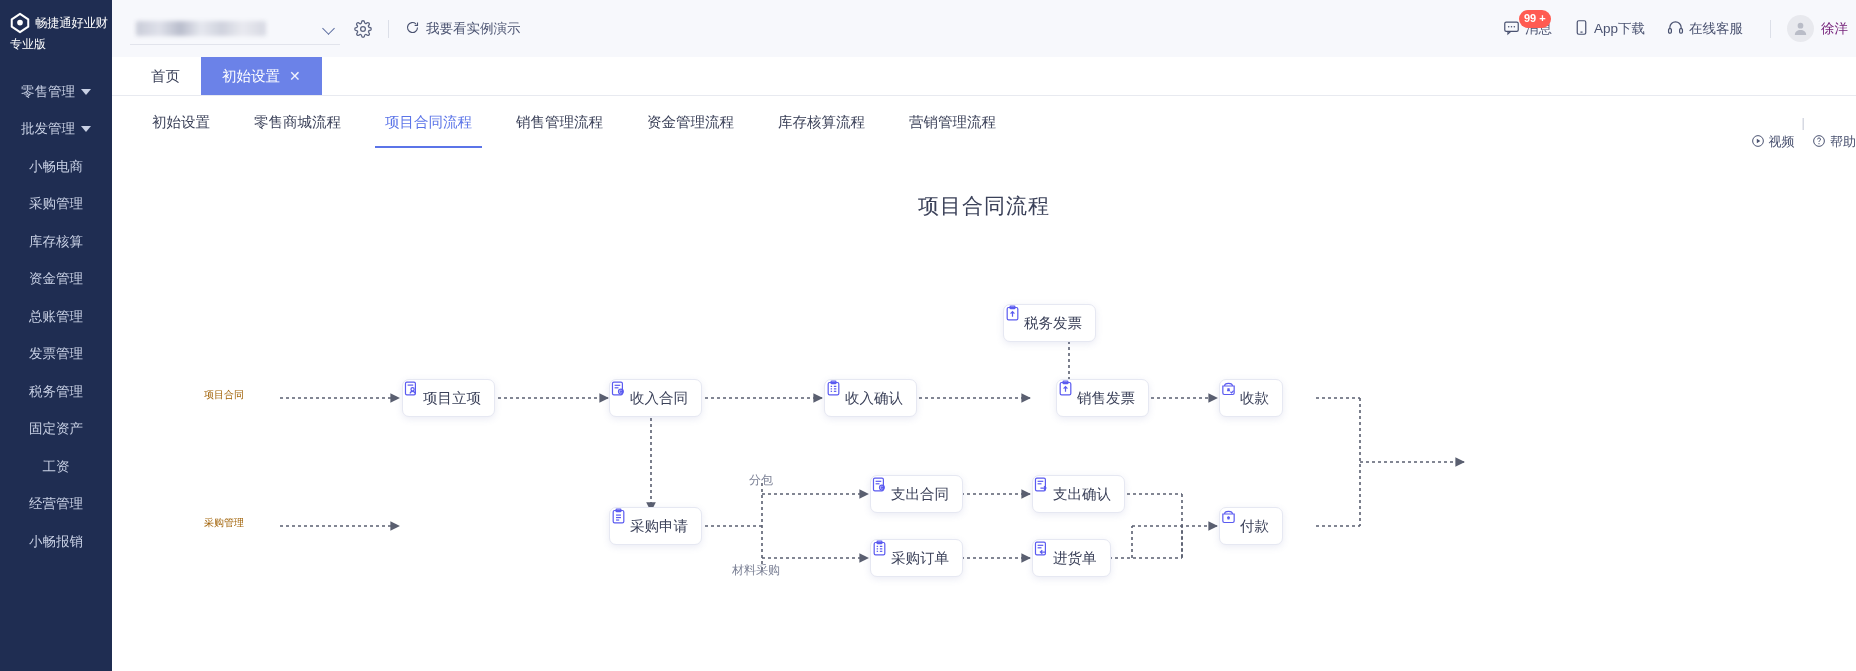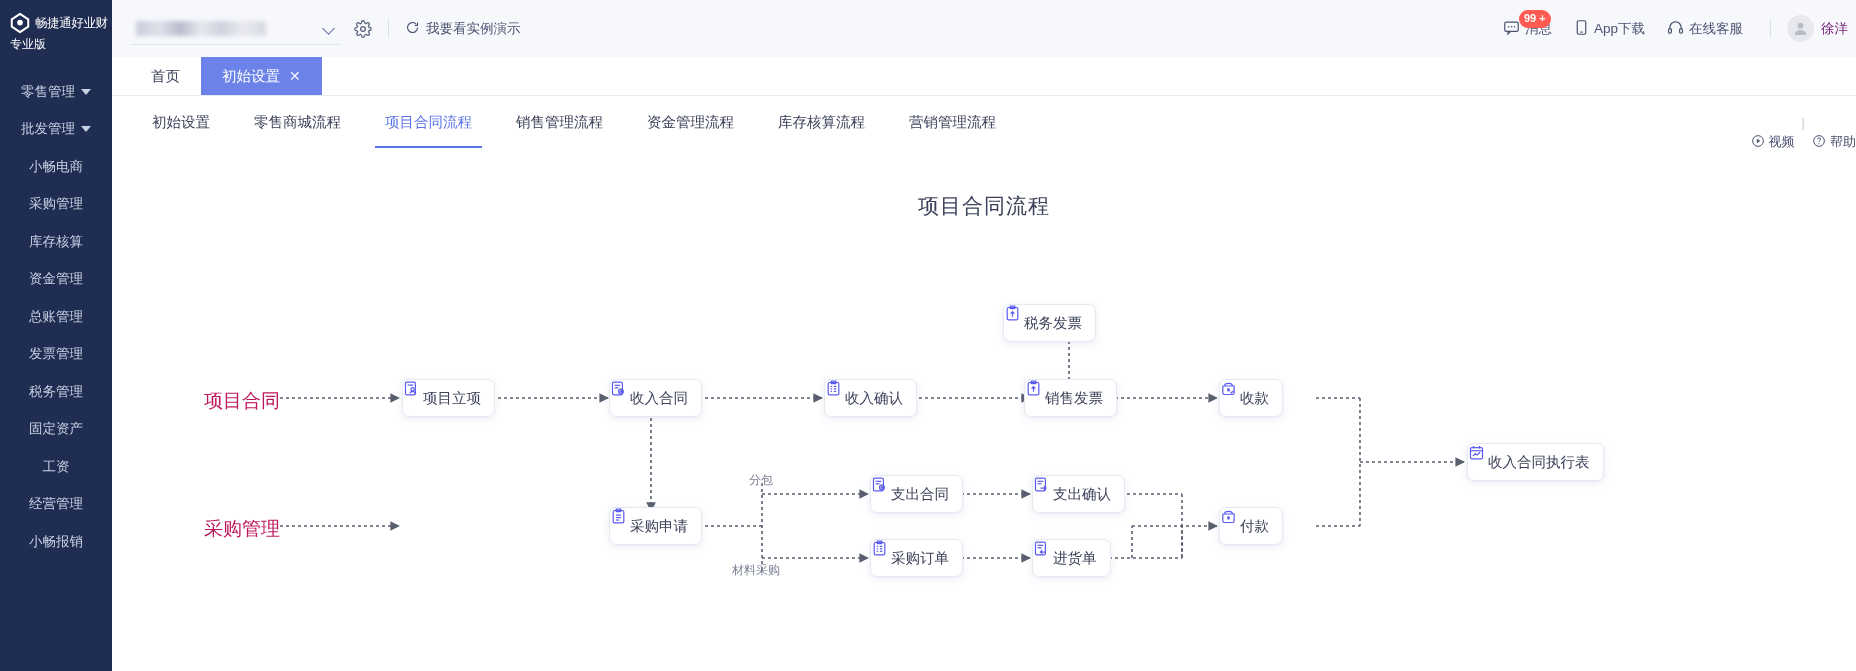--- a/index.html
+++ b/index.html
@@ -142,21 +142,21 @@
 
   .node {
     position: absolute; height: 38px; background: #ffffff;
     border: 1px solid #e6e8f2; border-radius: 7px;
     box-shadow: 0 2px 7px rgba(90,100,170,.13);
     display: flex; align-items: center; gap: 7px; padding: 0 13px;
     font-size: 14.5px; color: #3b4159; cursor: pointer; white-space: nowrap;
   }
   .node .ic { display: flex; align-items: center; flex: 0 0 auto; }
   .lane-label {
-    position: absolute; font-size: 19px; color: #be185d; white-space: nowrap;
+    position: absolute; font-size: 10px; color: #a16207; white-space: nowrap;
   }
   .edge-label {
     position: absolute; font-size: 12px; color: #7b8095; white-space: nowrap;
   }
 </style>
 </head>
 <body>
 
 <div class="app">
 
@@ -458,21 +458,21 @@
               <line x1="12.5" y1="9" x2="16" y2="9"></line>
               <line x1="8" y1="12.5" x2="10" y2="12.5"></line>
               <line x1="12.5" y1="12.5" x2="16" y2="12.5"></line>
               <line x1="8" y1="16" x2="10" y2="16"></line>
               <line x1="12.5" y1="16" x2="16" y2="16"></line>
             </svg>
           </span>
           <span>收入确认</span>
         </div>
 
-        <div class="node" style="left:912px; top:231px;">
+        <div class="node" style="left:944px; top:231px;">
           <span class="ic">
             <svg width="17" height="17" viewBox="0 0 24 24" fill="none" stroke="#5b5bf0" stroke-width="1.7">
               <rect x="4.5" y="3.5" width="15" height="17.5" rx="2"></rect>
               <rect x="8.5" y="1.6" width="7" height="3.6" rx="1.1"></rect>
               <path d="M12 16.5 V9.5 M9.3 12.2 L12 9.4 L14.7 12.2"></path>
             </svg>
           </span>
           <span>销售发票</span>
         </div>
 
@@ -481,32 +481,20 @@
             <svg width="17" height="17" viewBox="0 0 24 24" fill="none" stroke="#5b5bf0" stroke-width="1.7">
               <path d="M4 8.5h16v10a2 2 0 0 1-2 2H6a2 2 0 0 1-2-2z"></path>
               <path d="M6.5 8.5c0-2.2 2.4-3.6 5.5-3.6s5.5 1.4 5.5 3.6"></path>
               <path d="M12 11.5 v4 M10 13 h4 M10 15 h4"></path>
               <path d="M14.8 16.6 L16.4 18.2 L19.2 15"></path>
             </svg>
           </span>
           <span>收款</span>
         </div>
 
-        <div class="node" style="left:1355px; top:295px;">
-          <span class="ic">
-            <svg width="17" height="17" viewBox="0 0 24 24" fill="none" stroke="#5b5bf0" stroke-width="1.7">
-              <rect x="3.5" y="5" width="17" height="16" rx="2"></rect>
-              <line x1="3.5" y1="9.5" x2="20.5" y2="9.5"></line>
-              <line x1="8" y1="2.8" x2="8" y2="6.2"></line>
-              <line x1="16" y1="2.8" x2="16" y2="6.2"></line>
-              <path d="M7 17 L10.2 13.4 L13 15.6 L17 11.6"></path>
-            </svg>
-          </span>
-          <span>收入合同执行表</span>
-        </div>
 
         <div class="node" style="left:497px; top:359px;">
           <span class="ic">
             <svg width="17" height="17" viewBox="0 0 24 24" fill="none" stroke="#5b5bf0" stroke-width="1.7">
               <rect x="4.5" y="3.5" width="15" height="17.5" rx="2"></rect>
               <rect x="8.5" y="1.6" width="7" height="3.6" rx="1.1"></rect>
               <line x1="8.5" y1="10" x2="15.5" y2="10"></line>
               <line x1="8.5" y1="13.5" x2="15.5" y2="13.5"></line>
               <line x1="8.5" y1="17" x2="13" y2="17"></line>
             </svg>

